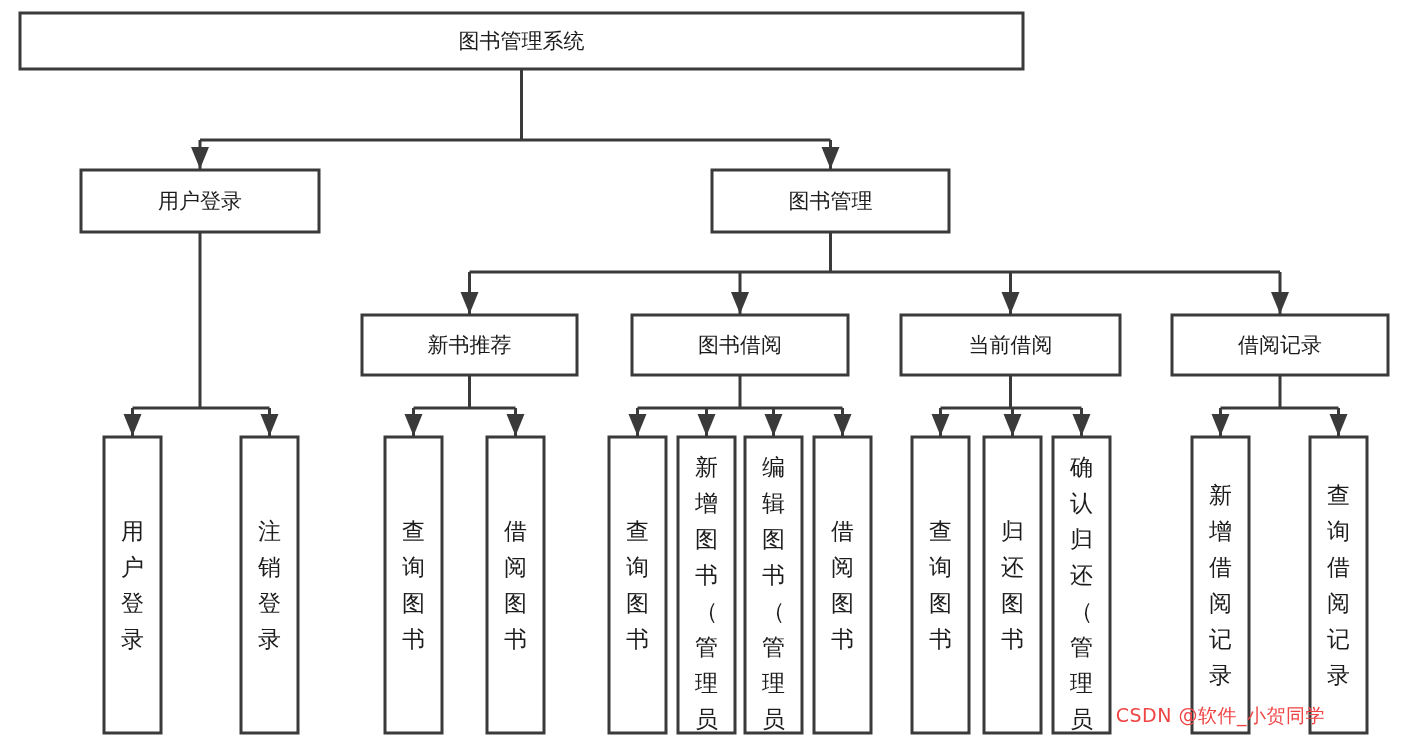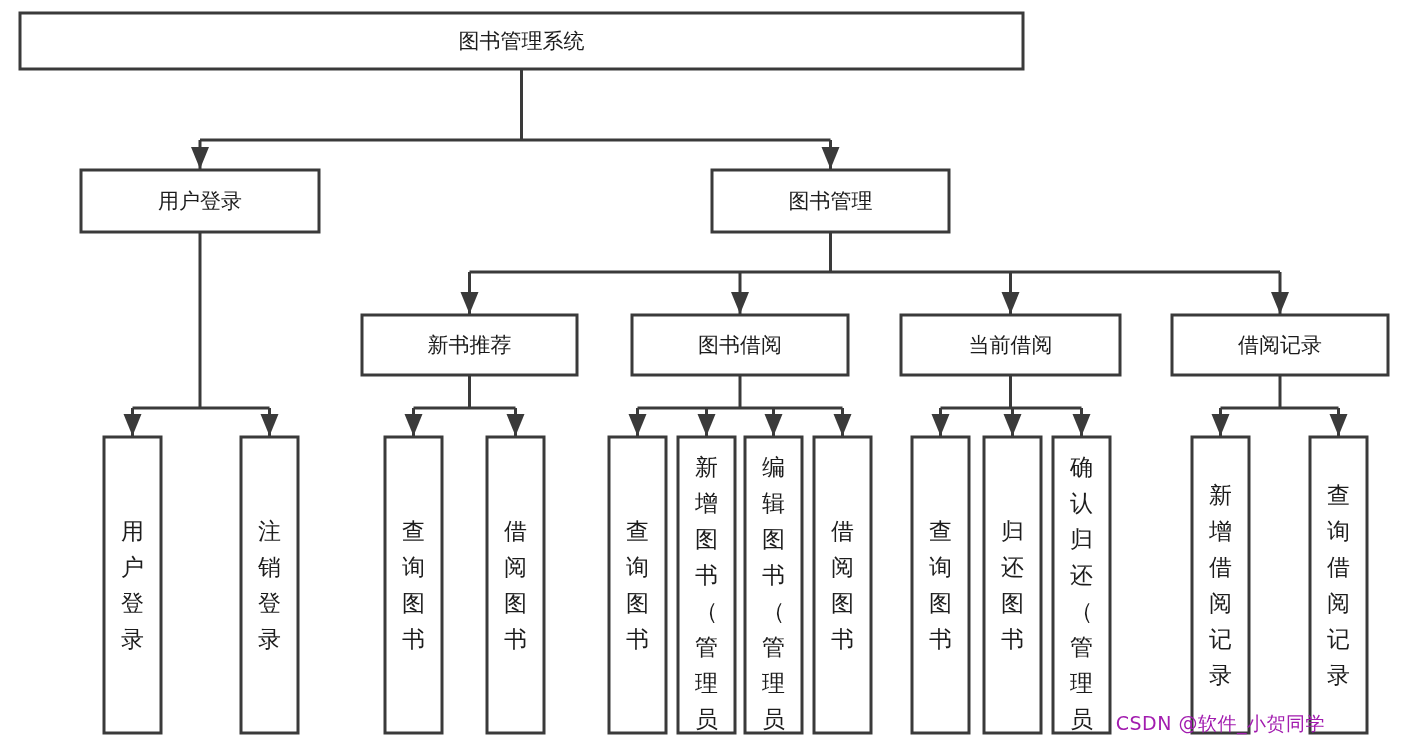--- a/index.html
+++ b/index.html
@@ -50,24 +50,24 @@
     fill: none;
     stroke-linecap: butt;
   }
   .arrow-head {
     fill: #3a3a3a;
     stroke: none;
   }
   .watermark {
     position: absolute;
     right: 12px;
-    bottom: 10px;
+    bottom: 18px;
     font-family: "DejaVu Sans", "Liberation Sans", sans-serif;
     font-size: 19px;
-    color: #a21caf;
+    color: #ef4444;
     white-space: nowrap;
     letter-spacing: 0.5px;
     pointer-events: none;
   }
 </style>
 </head>
 <body>
 
 <div id="diagram-root">
   <svg class="diagram" viewBox="0 0 1405 747" xmlns="http://www.w3.org/2000/svg">

